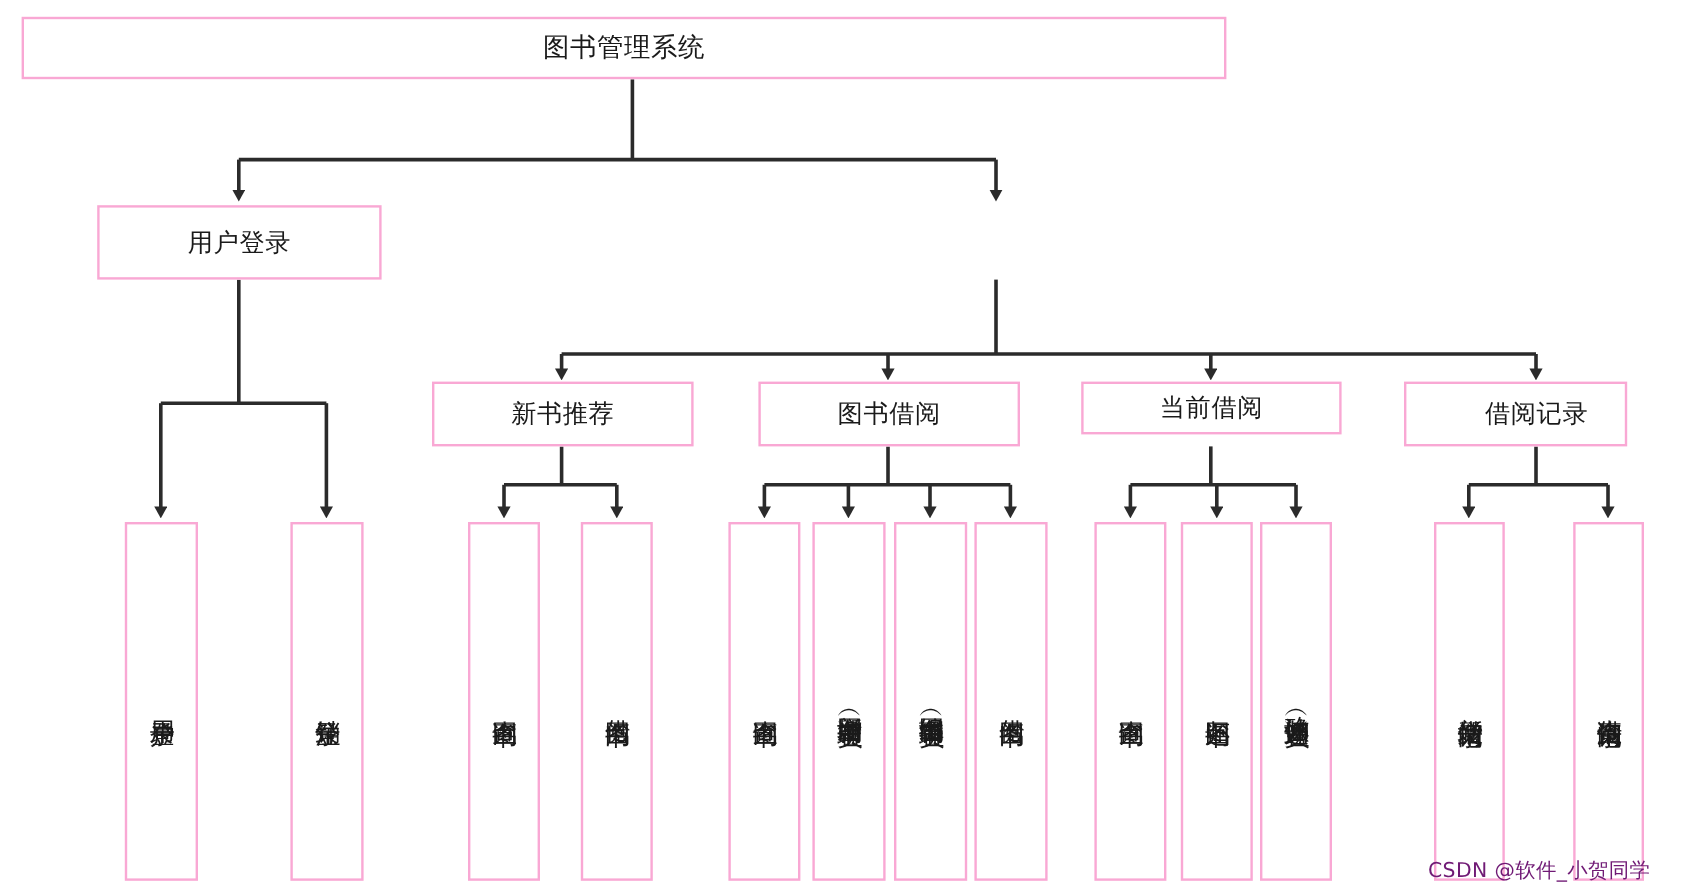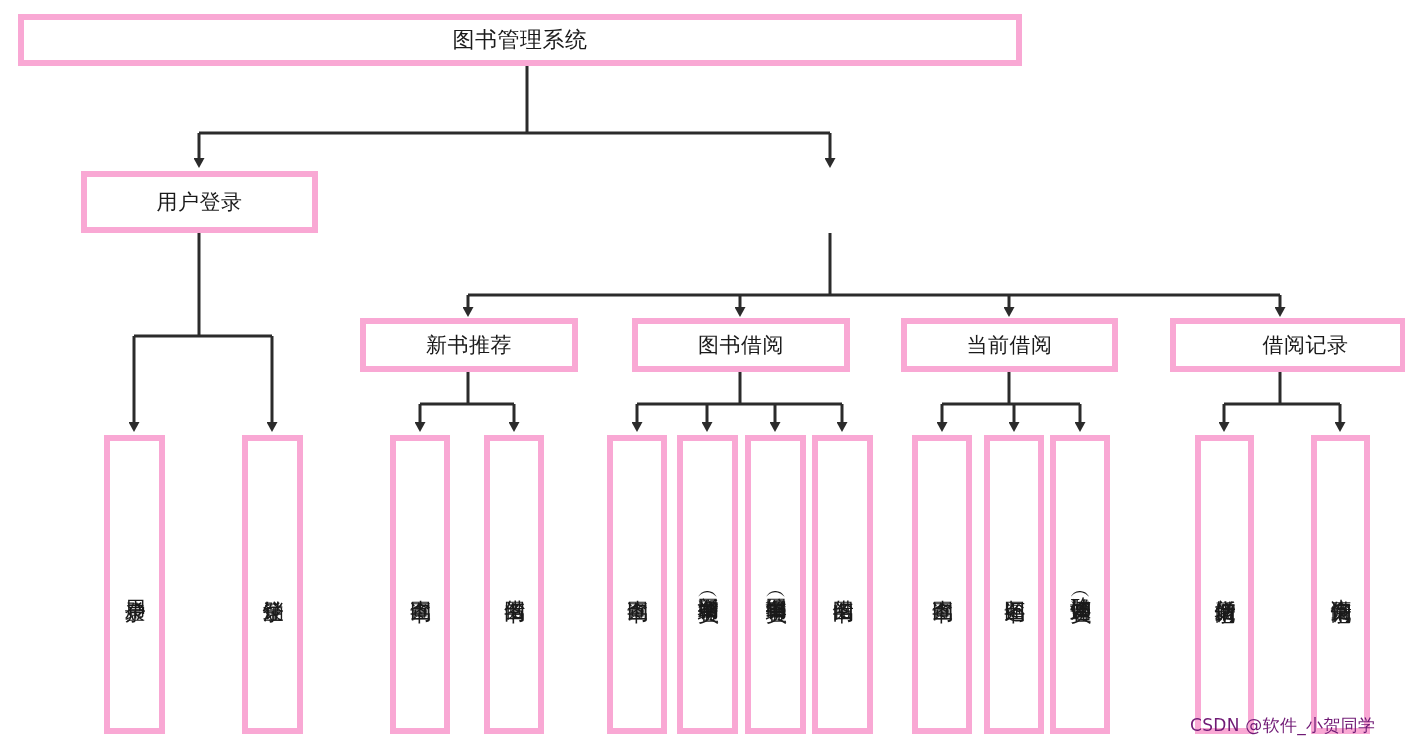--- a/index.html
+++ b/index.html
@@ -23,21 +23,21 @@
     position: absolute;
     left: 0;
     top: 0;
     width: 1405px;
     height: 747px;
   }
   .node {
     position: absolute;
     box-sizing: border-box;
     background: #ffffff;
-    border: 6px solid #f9a8d4;
+    border: 2px solid #f9a8d4;
     display: flex;
     align-items: center;
     justify-content: center;
     z-index: 3;
     font-family: Liberation Serif, serif;
   }
   .node .label {
     display: block;
     text-align: center;
     color: #1a1a1a;
@@ -135,24 +135,24 @@
   <div class="node horiz" style="left:81px; top:171px; width:237px; height:62px;">
     <span class="label">用户登录</span>
   </div>
 
   <div class="node horiz" style="left:360px; top:318px; width:218px; height:54px;">
     <span class="label">新书推荐</span>
   </div>
   <div class="node horiz" style="left:632px; top:318px; width:218px; height:54px;">
     <span class="label">图书借阅</span>
   </div>
-  <div class="node horiz" style="left:901px; top:318px; width:217px; height:54px;">
+  <div class="node horiz" style="left:901px; top:318px; width:217px; height:44px;">
     <span class="label">当前借阅</span>
   </div>
-  <div class="node horiz" style="left:1170px; top:318px; width:236px; height:54px;padding-left:35px;">
+  <div class="node horiz" style="left:1170px; top:318px; width:186px; height:54px;padding-left:35px;">
     <span class="label">借阅记录</span>
   </div>
 
   <div class="node vert" style="left:104px; top:435px; width:61px; height:299px;">
     <span class="label">用户登录</span>
   </div>
   <div class="node vert" style="left:242px; top:435px; width:61px; height:299px;">
     <span class="label">注销登录</span>
   </div>
   <div class="node vert" style="left:390px; top:435px; width:60px; height:299px;">

